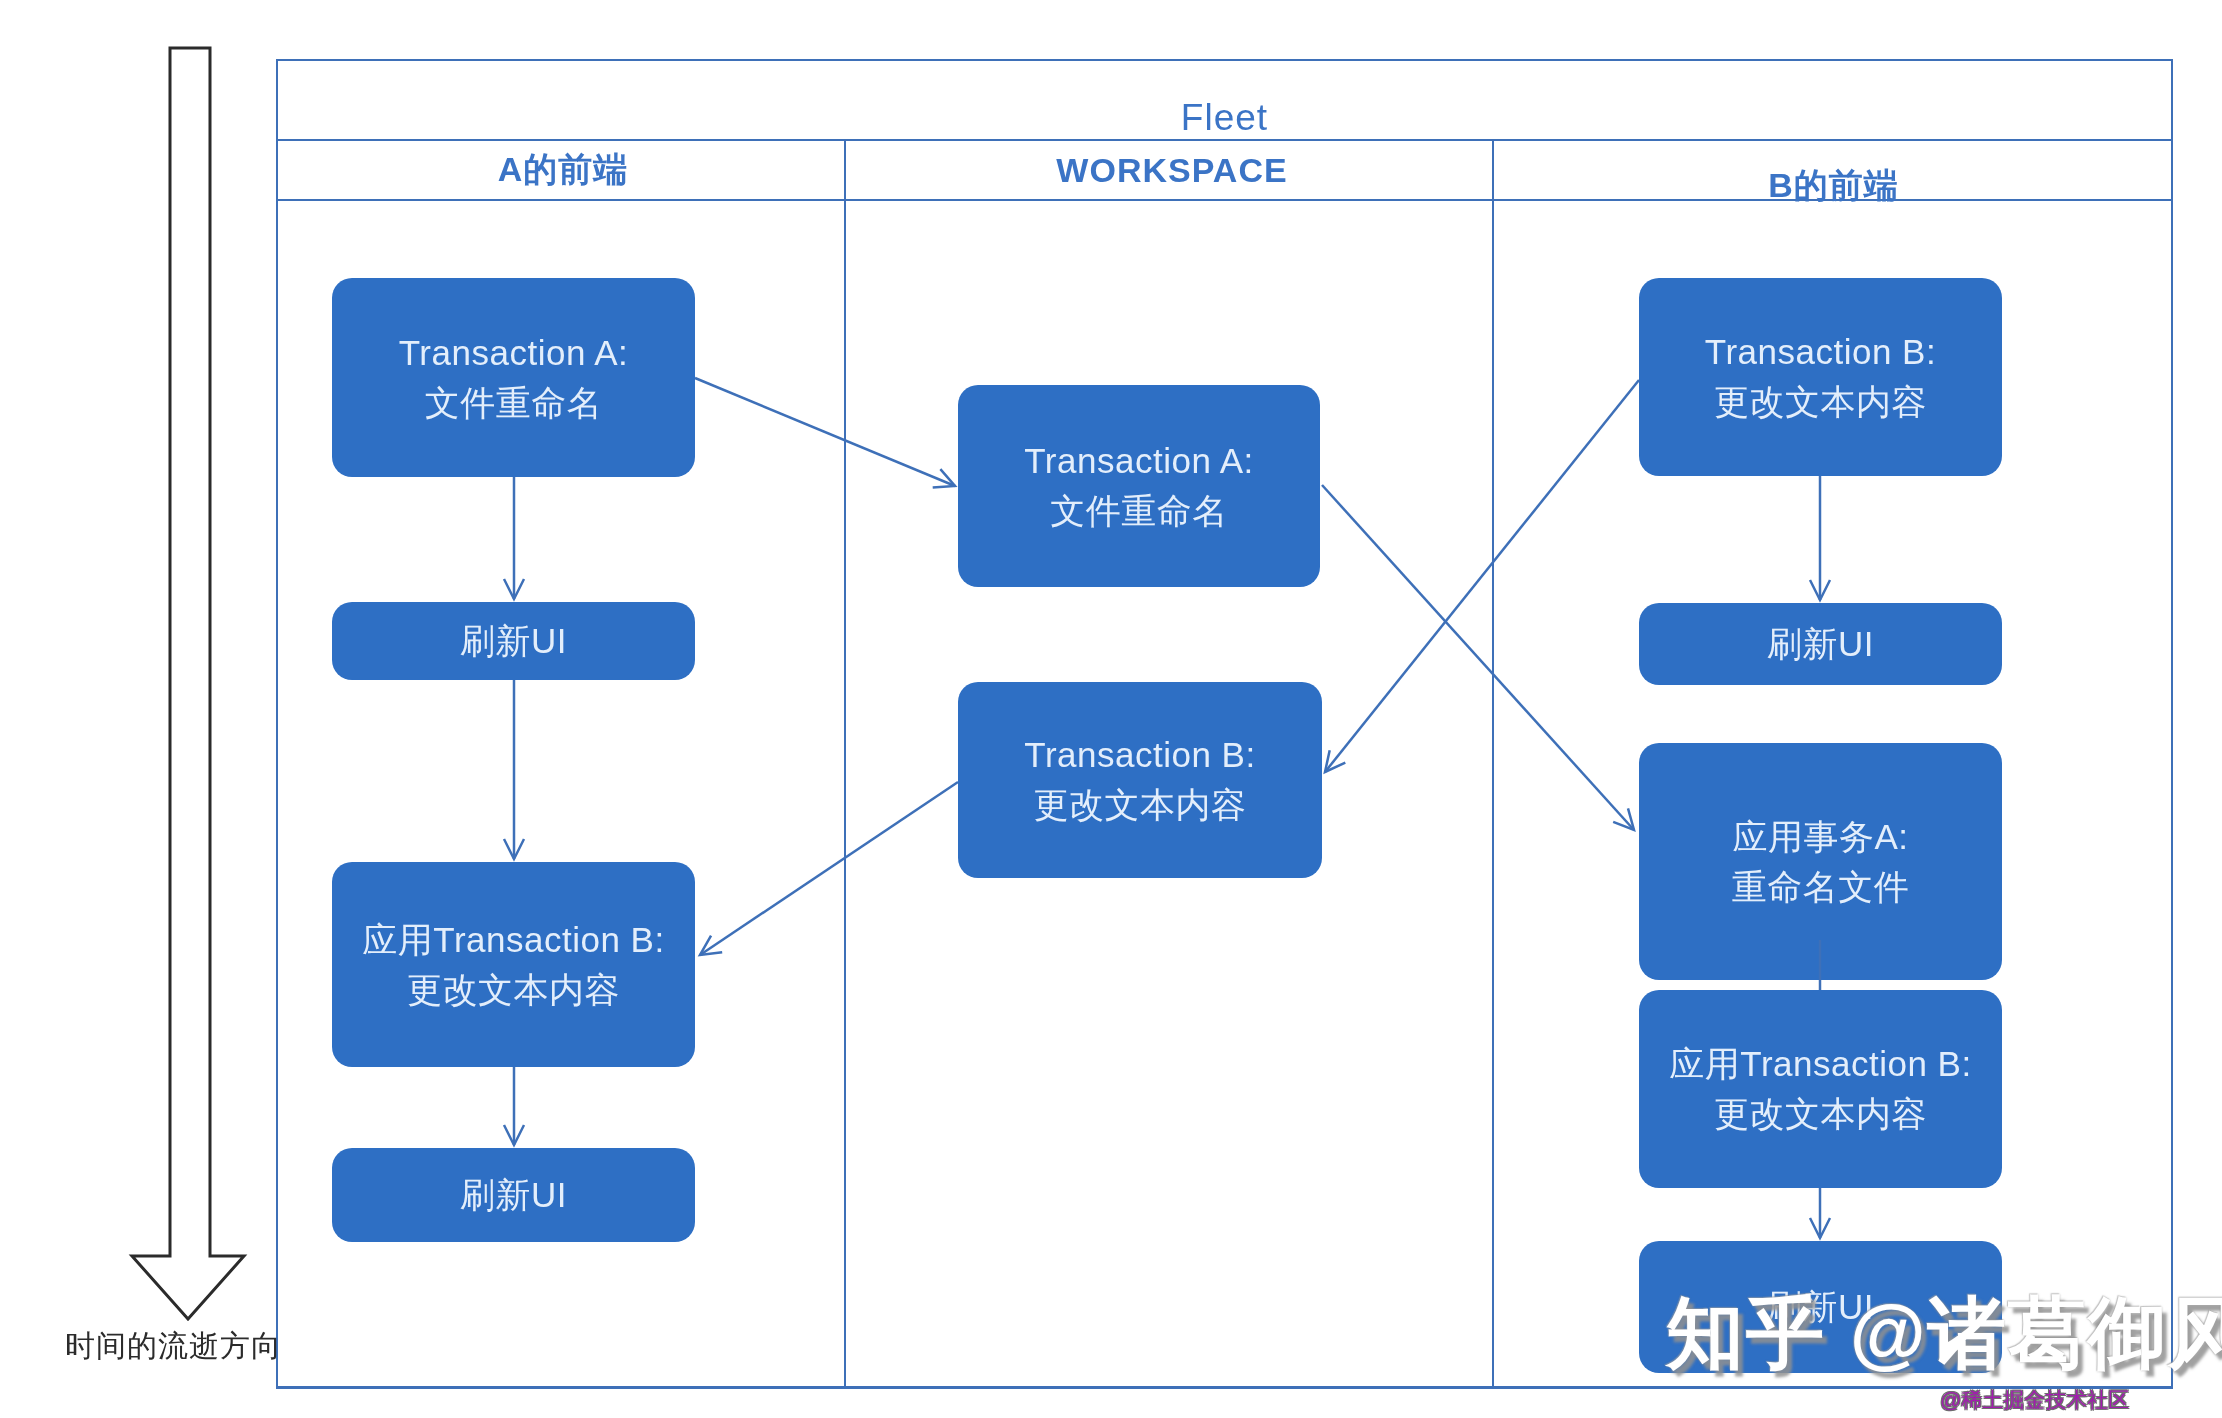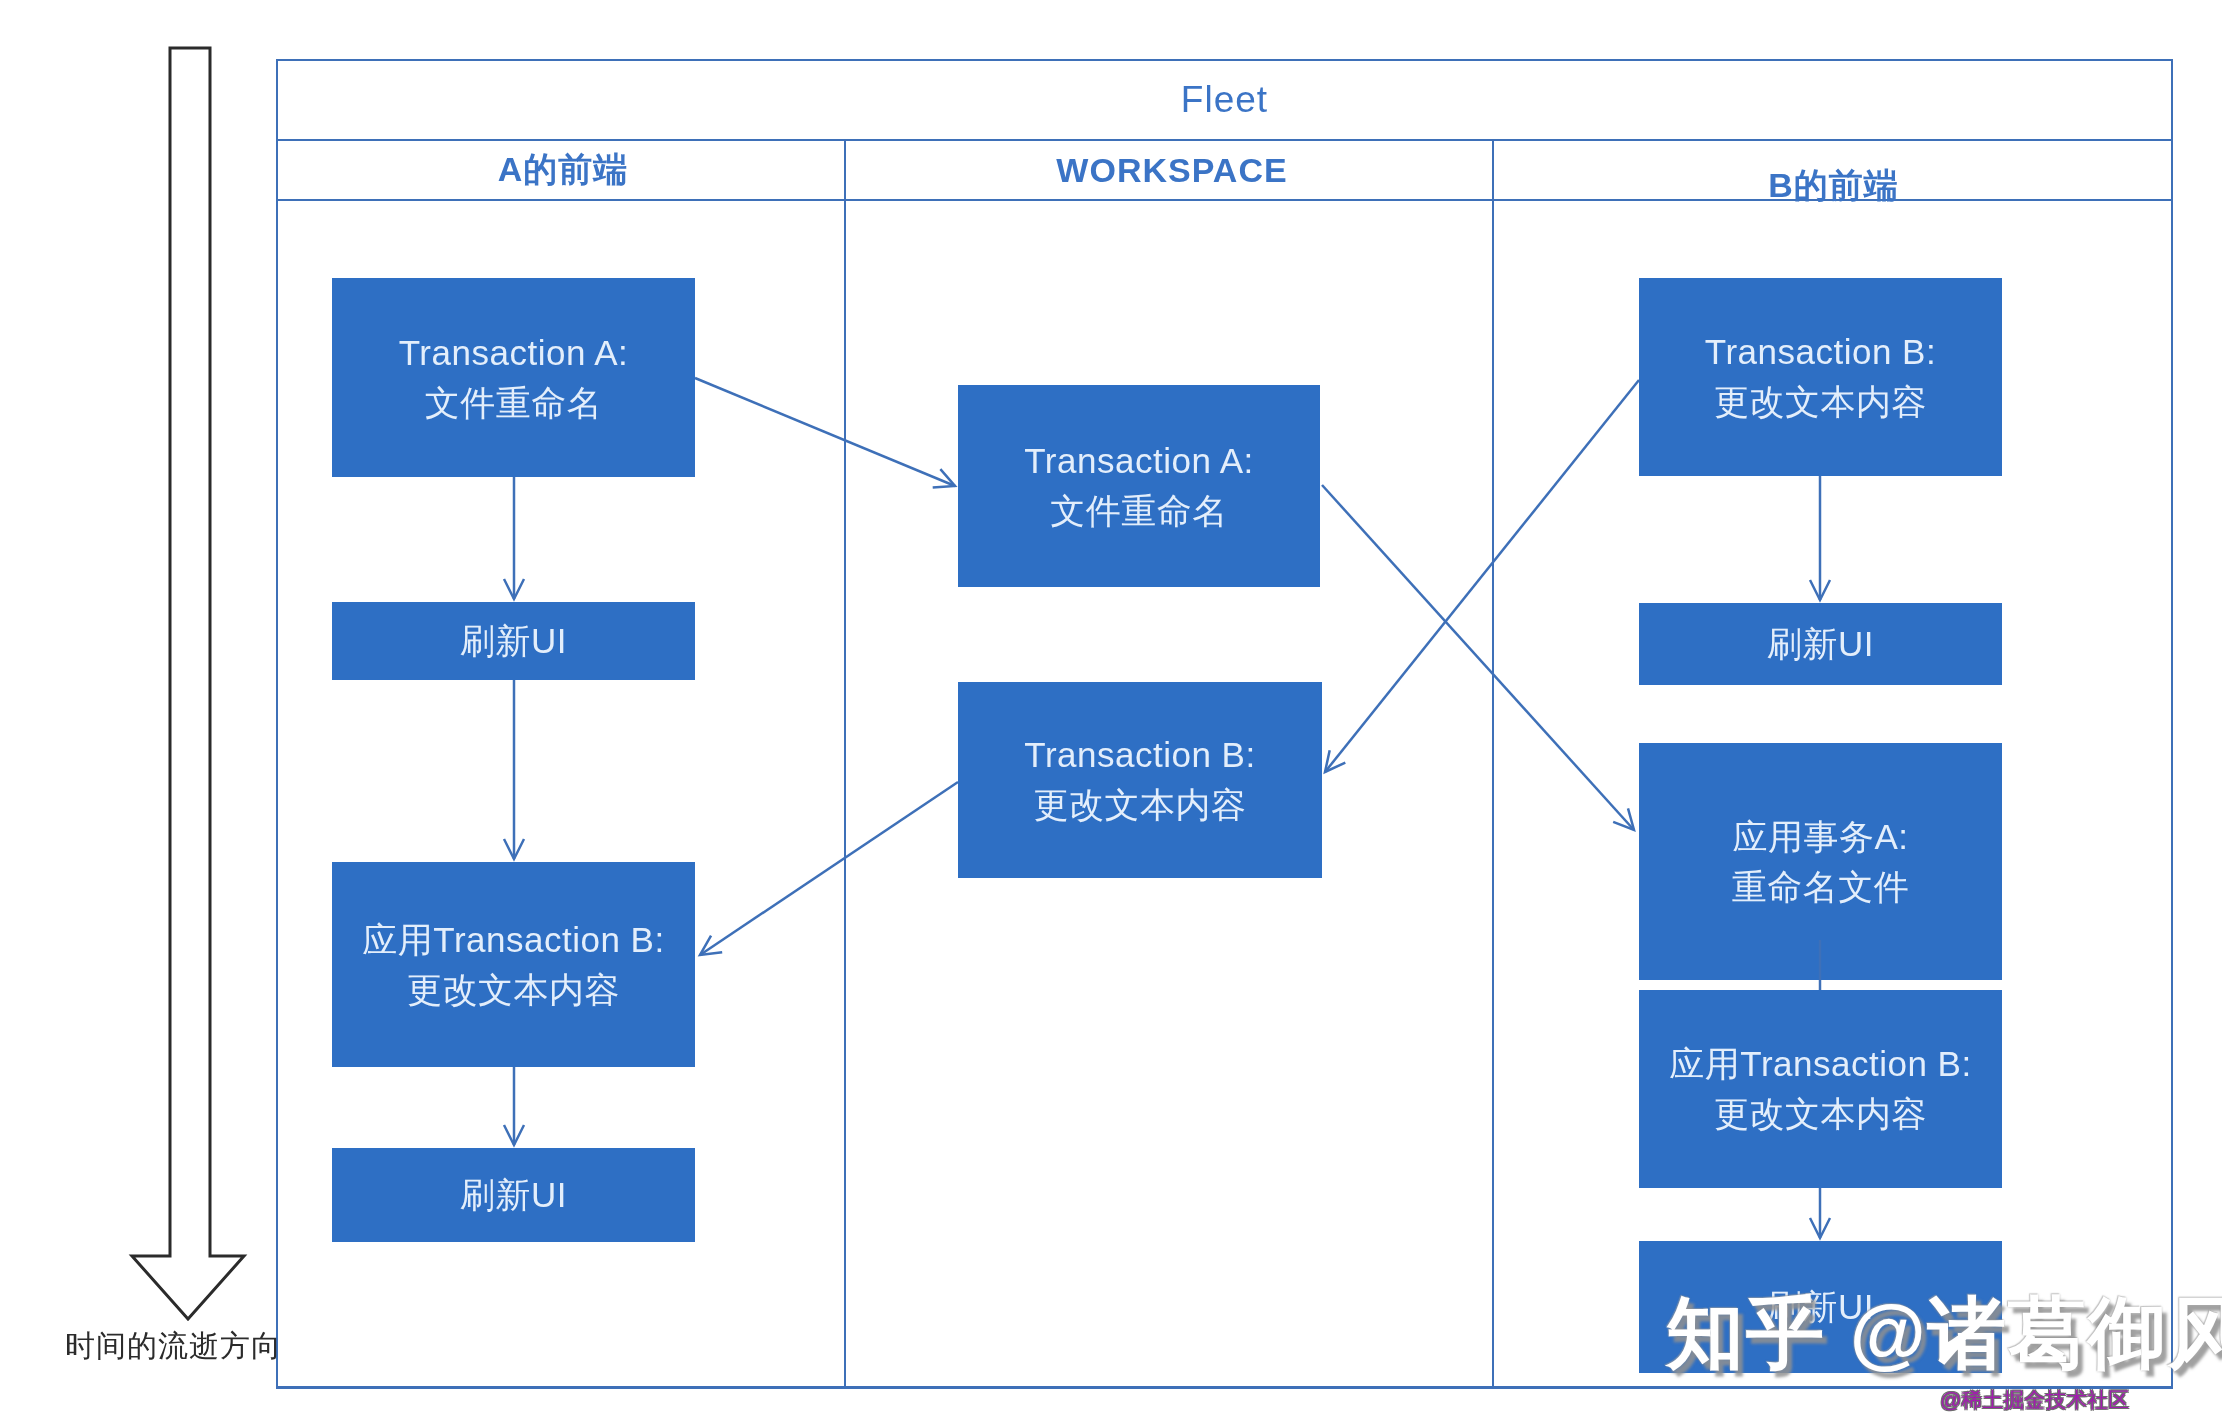--- a/index.html
+++ b/index.html
@@ -15,21 +15,21 @@
     position:relative;width:2222px;height:1418px;background:#ffffff;
     font-family:"Liberation Sans","DejaVu Sans",sans-serif;overflow:hidden;
   }
   .table-frame{
     position:absolute;left:276px;top:59px;width:1897px;height:1330px;
     border:2px solid var(--border);border-bottom-width:3px;box-sizing:border-box;
   }
   .fleet-row{
     position:absolute;left:0;top:0;width:100%;height:78px;
     border-bottom:2px solid var(--border);
-    display:flex;align-items:center;justify-content:center;box-sizing:content-box;
+    display:flex;align-items:flex-end;justify-content:center;box-sizing:content-box;
   }
   .fleet-title{font-size:37px;color:var(--header-text);letter-spacing:1px;}
   .lane-header-row{
     position:absolute;left:0;top:80px;width:100%;height:58px;
     border-bottom:2px solid var(--border);
   }
   .lane-header{
     position:absolute;top:0;height:100%;
     display:flex;align-items:center;justify-content:center;
     font-size:34px;font-weight:bold;color:var(--header-text);letter-spacing:1px;
@@ -37,21 +37,21 @@
   .lane-a{left:0;width:570px;}
   .lane-w{left:570px;width:648px;}
   .lane-b{left:1218px;width:675px;margin-top:16px;}
   .v-divider{
     position:absolute;width:2px;top:139px;height:1247px;background:var(--border);
   }
   .vd1{left:844px;}
   .vd2{left:1492px;}
   .box{
     position:absolute;background:var(--box-fill);
-    display:flex;align-items:center;justify-content:center;text-align:center;
+    display:flex;align-items:center;justify-content:center;text-align:center;border-radius:20px;
   }
   .box-label{
     color:var(--box-text);font-size:35px;line-height:1.42;
     white-space:pre-line;letter-spacing:0.5px;
   }
   .flow-svg{position:absolute;left:0;top:0;pointer-events:none;}
   .flow-line{stroke:var(--line);stroke-width:2.5;fill:none;}
   .arrowhead-path{stroke:var(--line);stroke-width:2.5;fill:none;}
   .time-arrow-path{fill:#ffffff;stroke:var(--time-arrow);stroke-width:3;stroke-linejoin:miter;}
   .time-label{

